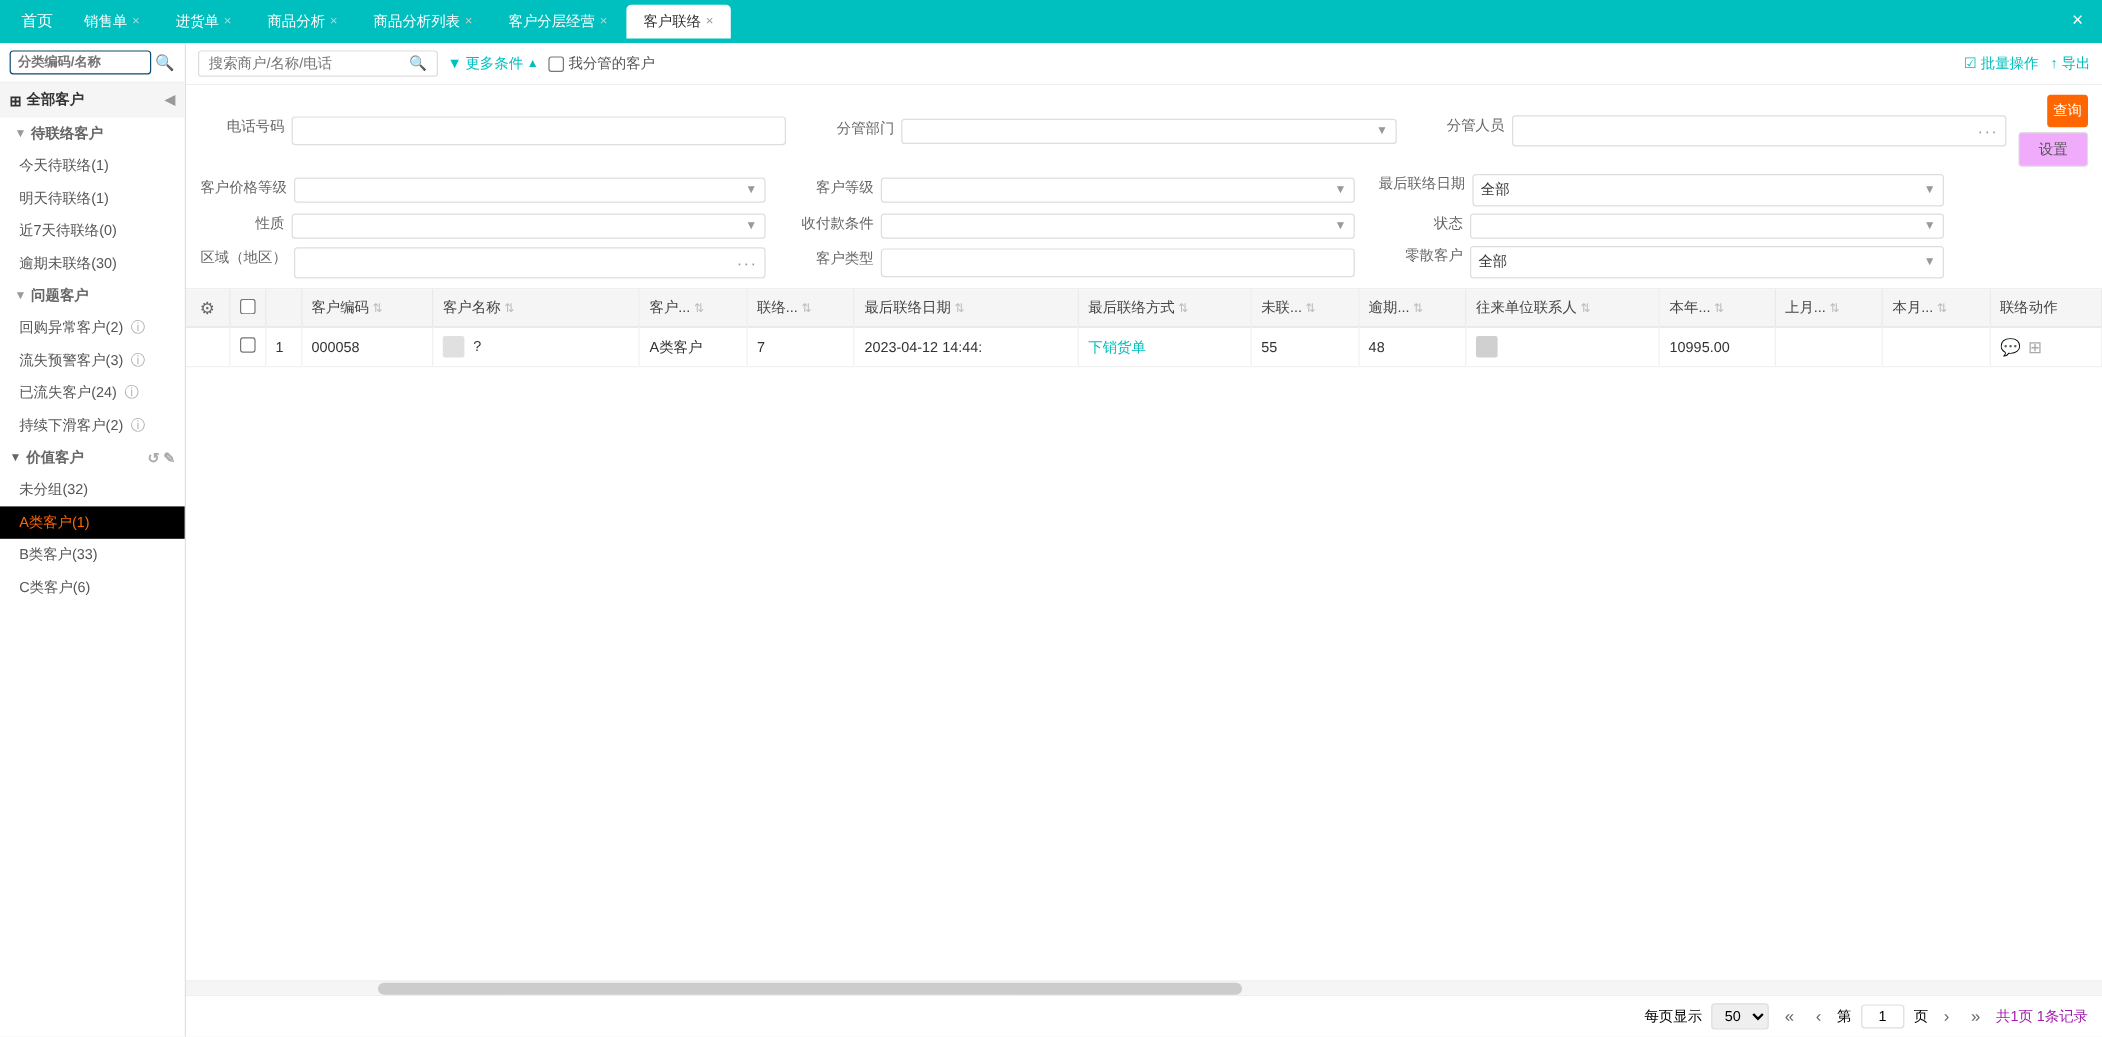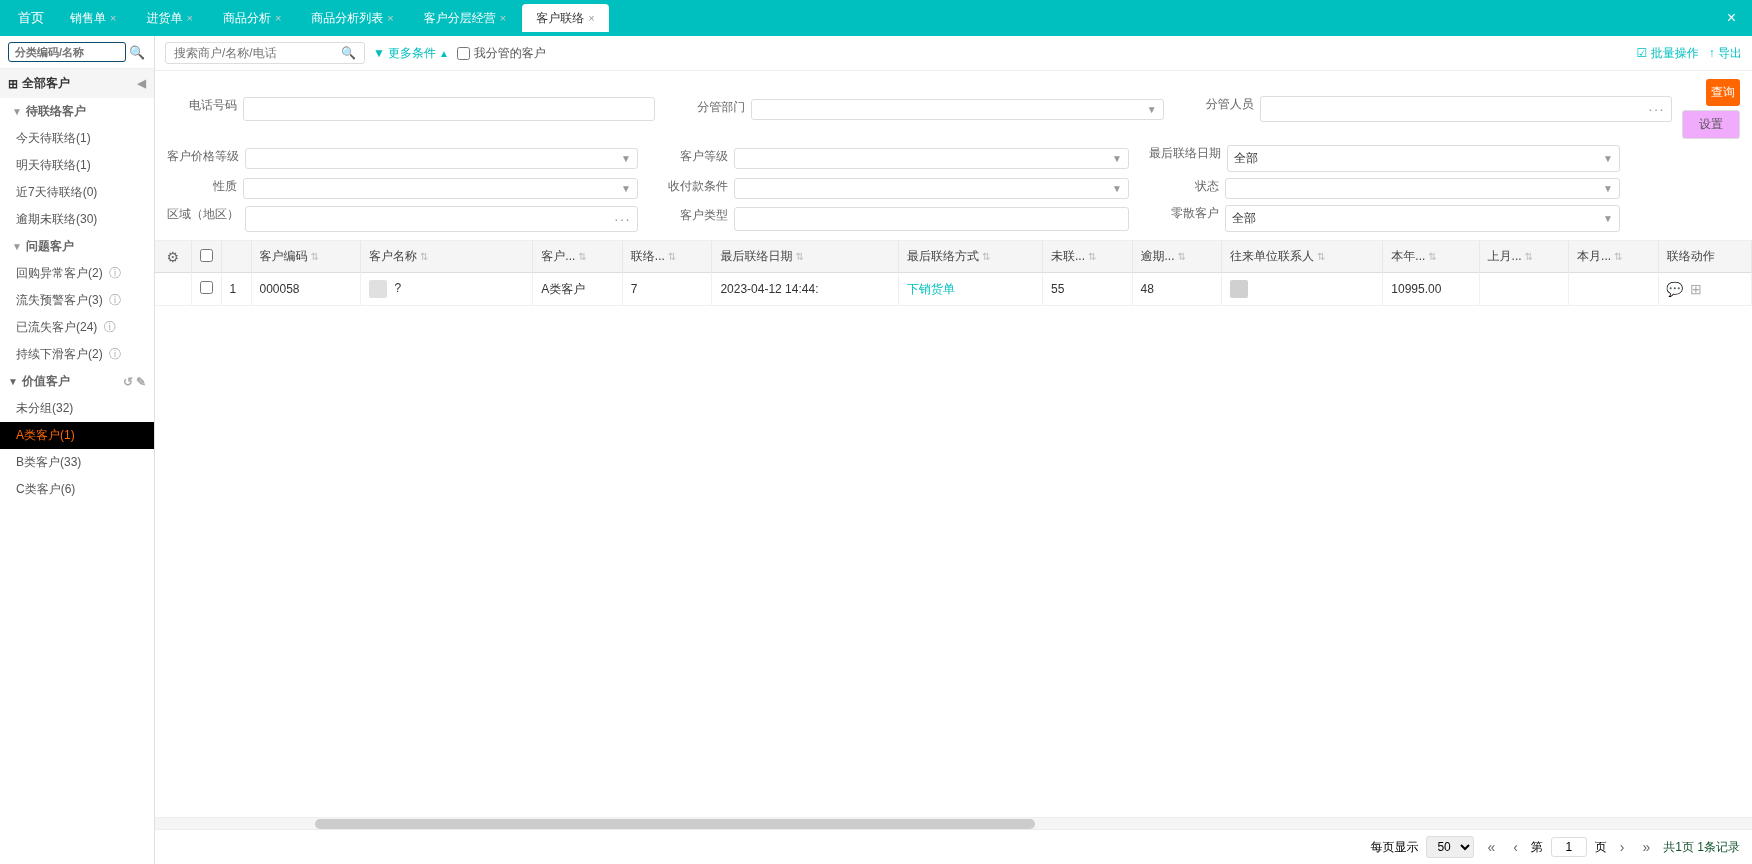--- a/index.html
+++ b/index.html
@@ -326,21 +326,21 @@
       font-size: 14px;
     }
     .pagination-bar .page-input {
       width: 36px;
       border: 1px solid #ddd;
       border-radius: 3px;
       text-align: center;
       padding: 2px 4px;
       font-size: 12px;
     }
-    .pagination-bar .total-label { color: #14532d; }
+    .pagination-bar .total-label { color: #a21caf; }
 
     
     .scroll-bar-area {
       height: 12px;
       background: #f5f5f5;
       border-top: 1px solid #eee;
       position: relative;
     }
     .scroll-bar-thumb {
       height: 10px;

